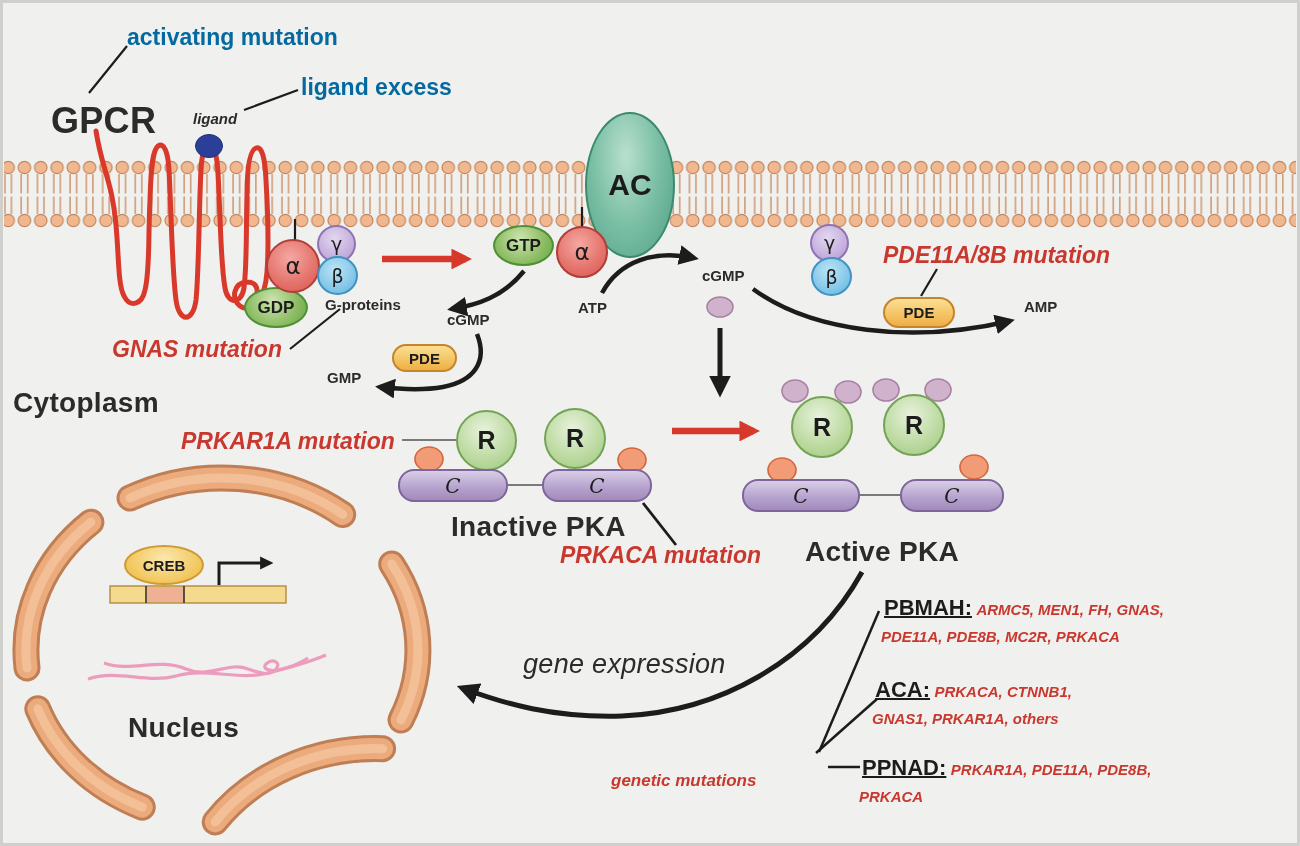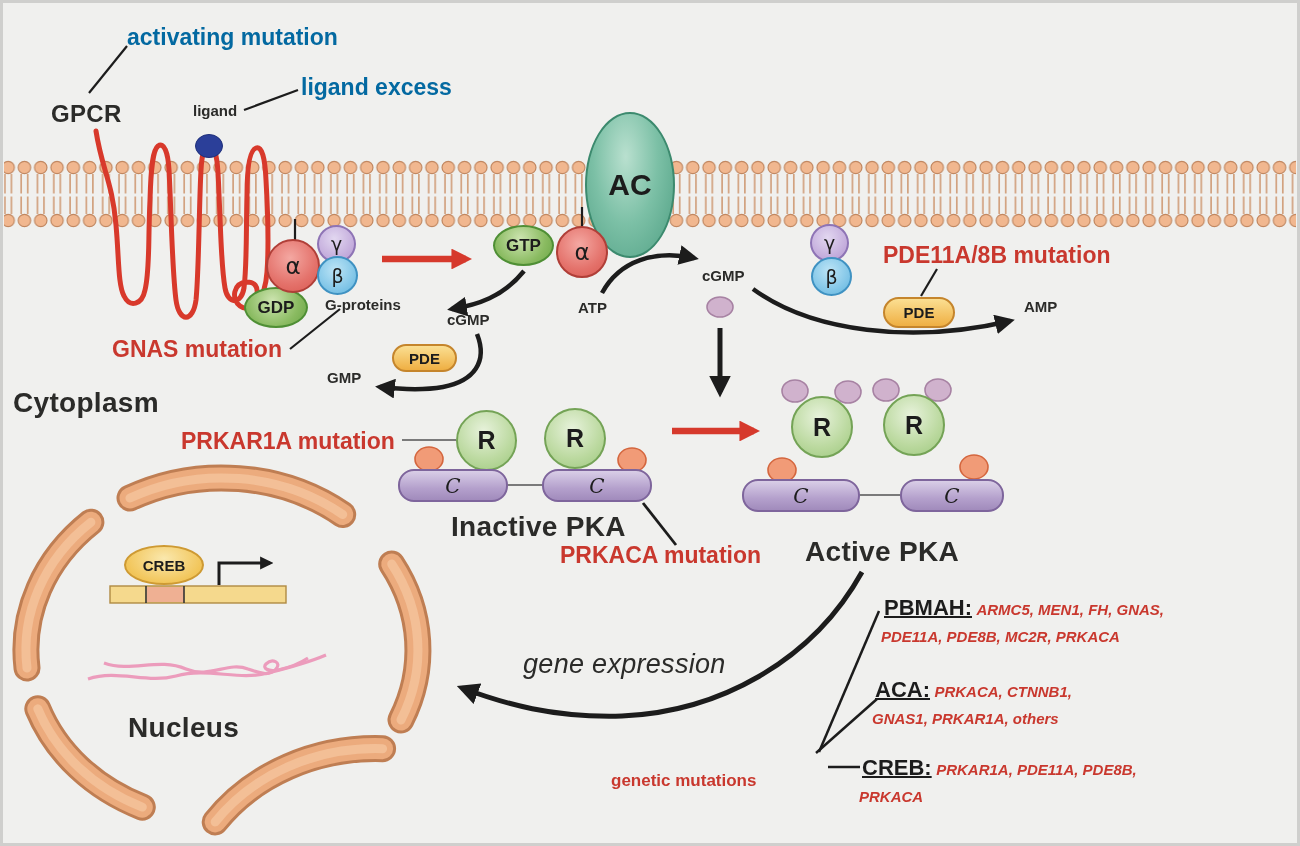--- a/index.html
+++ b/index.html
@@ -6,21 +6,21 @@
   #stage{
     position:relative;width:1300px;height:846px;overflow:hidden;
     background:#f0f0ee;font-family:"Liberation Sans",sans-serif;
   }
   #frame{position:absolute;inset:0;border:3px solid #cfcfcd;pointer-events:none;z-index:60;}
   svg{position:absolute;left:0;top:0;z-index:1;}
   .t{position:absolute;white-space:nowrap;z-index:30;}
   .blk-lg{font-size:28px;font-weight:600;color:#2b2b29;letter-spacing:.3px;}
   .blk-md{font-size:15px;font-weight:700;color:#2b2b29;}
   .red-lbl{font-size:23px;font-weight:600;color:#0369a1;}
-  .red-it{font-size:23px;font-weight:600;color:#c9382e;}
+  .red-it{font-size:23px;font-weight:600;font-style:italic;color:#c9382e;}
   .shape{position:absolute;display:flex;align-items:center;justify-content:center;
     box-sizing:border-box;z-index:20;color:#1c1c1c;}
   .circ{border-radius:50%;}
   .pill{border-radius:16px;}
   .grn{background:radial-gradient(circle at 44% 32%,#cde4b0 0%,#8abb61 62%,#6ca647 100%);border:2px solid #4f8f35;font-weight:700;}
   .redball{background:radial-gradient(circle at 44% 34%,#f4a8a2 0%,#e4726b 60%,#d95850 100%);border:2px solid #b03f38;}
   .purball{background:radial-gradient(circle at 44% 34%,#e2d7f0 0%,#c2aadb 70%,#b59bd2 100%);border:2px solid #8e74b5;}
   .bluball{background:radial-gradient(circle at 44% 34%,#bce4f6 0%,#7cc3e6 70%,#63b4dc 100%);border:2px solid #3f92c2;}
   .teal{background:radial-gradient(ellipse at 45% 30%,#b9e0cf 0%,#7cc0a6 48%,#4f9f83 100%);border:2.5px solid #3c8a6e;}
   .gold{background:linear-gradient(#fbdf92,#efaf43);border:2px solid #c5852c;font-weight:700;}
@@ -176,22 +176,22 @@
 
   <div class="shape rsub circ" style="left:791px;top:396px;width:62px;height:62px;">R</div>
   <div class="shape rsub circ" style="left:883px;top:394px;width:62px;height:62px;">R</div>
   <div class="shape csub pill" style="left:742px;top:479px;width:118px;height:33px;">C</div>
   <div class="shape csub pill" style="left:900px;top:479px;width:104px;height:33px;">C</div>
 
   <div class="shape creb circ" style="left:124px;top:545px;width:80px;height:40px;">CREB</div>
 
   <div class="t red-lbl" style="left:127px;top:24px;">activating mutation</div>
   <div class="t red-lbl" style="left:301px;top:74px;">ligand excess</div>
-  <div class="t blk-lg" style="left:51px;top:100px;font-size:24px;">GPCR</div>
-  <div class="t blk-md" style="left:193px;top:102px;">ligand</div>
+  <div class="t blk-lg" style="left:51px;top:100px;font-size:36px;">GPCR</div>
+  <div class="t blk-md" style="left:193px;top:110px;font-style:italic;">ligand</div>
   <div class="t blk-md" style="left:325px;top:296px;font-weight:600;">G-proteins</div>
   <div class="t red-it" style="left:112px;top:336px;">GNAS mutation</div>
   <div class="t red-it" style="left:883px;top:242px;">PDE11A/8B mutation</div>
 
   <div class="t blk-md" style="left:578px;top:299px;">ATP</div>
   <div class="t blk-md" style="left:702px;top:267px;">cGMP</div>
   <div class="t blk-md" style="left:1024px;top:298px;">AMP</div>
   <div class="t blk-md" style="left:447px;top:311px;">cGMP</div>
   <div class="t blk-md" style="left:327px;top:369px;">GMP</div>
 
@@ -210,19 +210,19 @@
     <div class="dgenes" style="margin-left:-3px;">PDE11A, PDE8B, MC2R, PRKACA</div>
   </div>
 
   <div class="t dblock" style="left:875px;top:676px;">
     <div><span class="dname">ACA:</span>
       <span class="dgenes">PRKACA, CTNNB1,</span></div>
     <div class="dgenes" style="margin-left:-3px;">GNAS1, PRKAR1A, others</div>
   </div>
 
   <div class="t dblock" style="left:862px;top:754px;">
-    <div><span class="dname">CREB:</span>
+    <div><span class="dname">PPNAD:</span>
       <span class="dgenes">PRKAR1A, PDE11A, PDE8B,</span></div>
     <div class="dgenes" style="margin-left:-3px;">PRKACA</div>
   </div>
 
   <div id="frame"></div>
 </div>
 
 </body></html>

